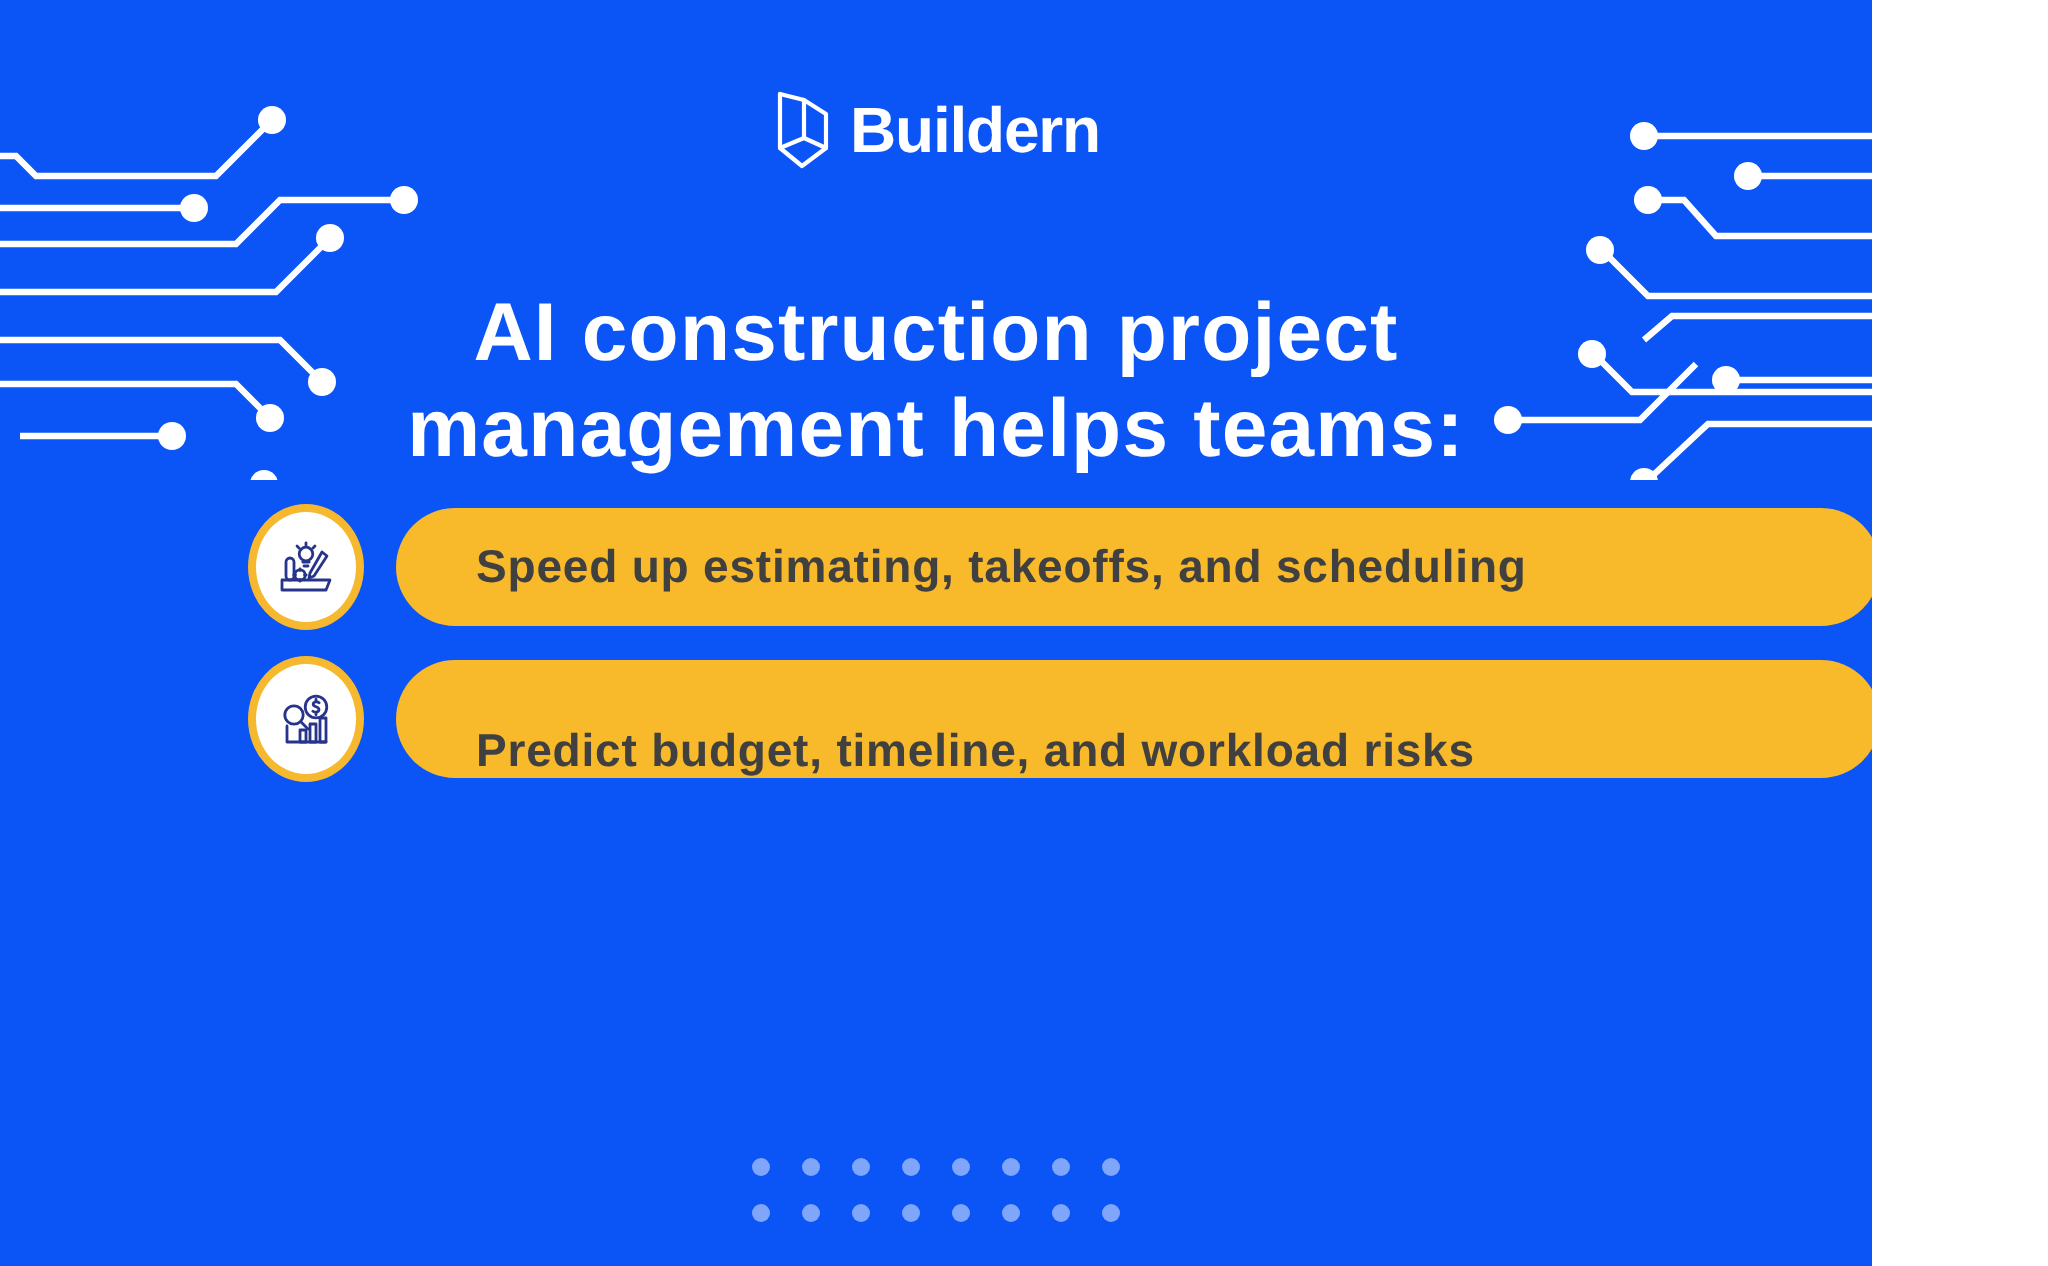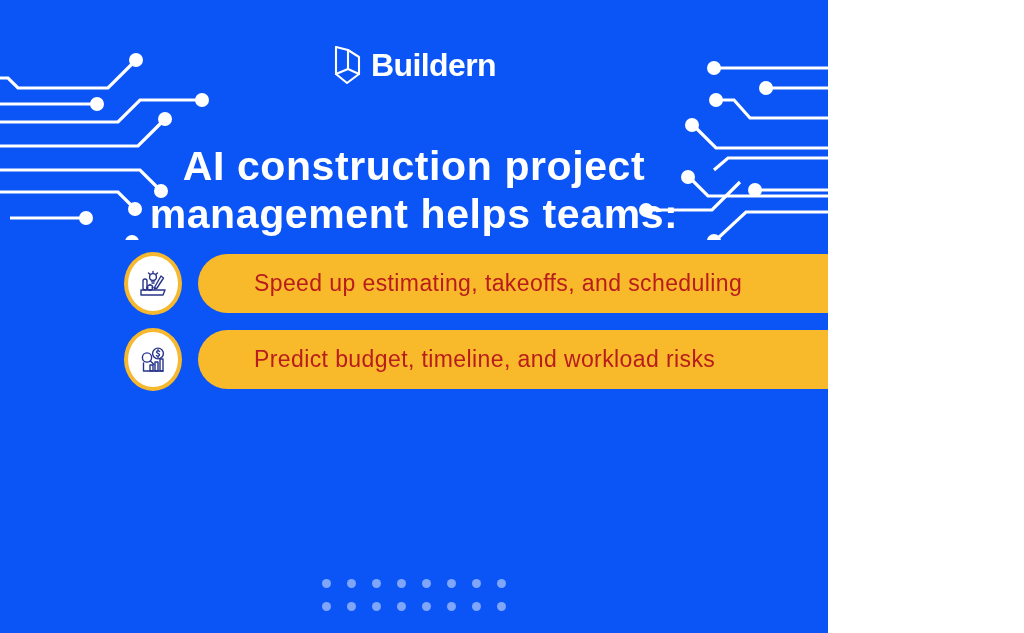--- a/index.html
+++ b/index.html
@@ -5,21 +5,21 @@
   * { margin:0; padding:0; box-sizing:border-box; }
 
   html, body {
     width:1024px; height:633px;
     overflow:hidden;
     font-family:"Liberation Sans", sans-serif;
   }
 
   #canvas {
     position:relative;
-    width:828px; height:633px;
+    width:936px; height:633px;
     background:#0B54F5;
     overflow:hidden;
   }
 
   
   .circuit { position:absolute; top:0; pointer-events:none; }
   .circuit.left  { left:0;  width:240px; height:240px; }
   .circuit.right { right:0; width:200px; height:240px; }
 
   
@@ -83,33 +83,33 @@
     position:absolute;
     left:74px; top:2px;
     height:59px;
     background:#F8B92B;
     border-radius:30px;
     display:flex;
     align-items:center;
     z-index:1;
   }
   .pill-label {
-    padding:0 56px;
-    color:#b91c1c;
+    padding:0 40px;
+    color:#404040;
     font-size:23px;
-    font-weight:normal;
+    font-weight:bold;
     letter-spacing:0.4px;
     white-space:nowrap;
   }
 
   
   .row-0 .pill { width:742px; }
   .row-1 .pill { width:742px; }
   .row-2 .pill { width:742px; }
-  .row-3 .pill { width:742px; }
+  .row-3 .pill { width:742px;align-items:flex-end; }
 
   
   .dot-grid {
     position:absolute;
     left:50%; transform:translateX(-50%);
     bottom:22px;
     display:grid;
     grid-template-columns:repeat(8, 9px);
     grid-auto-rows:9px;
     column-gap:16px;

